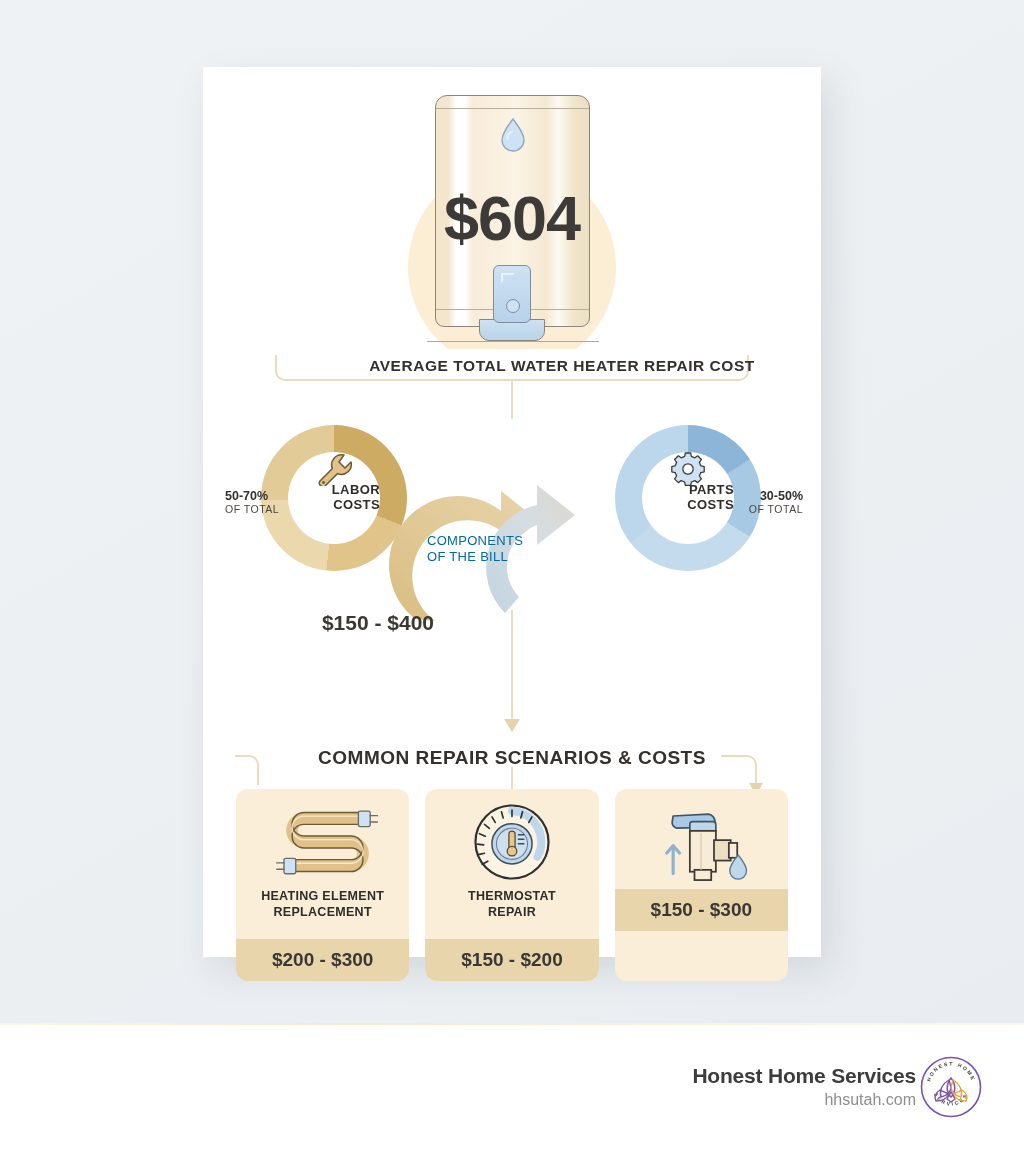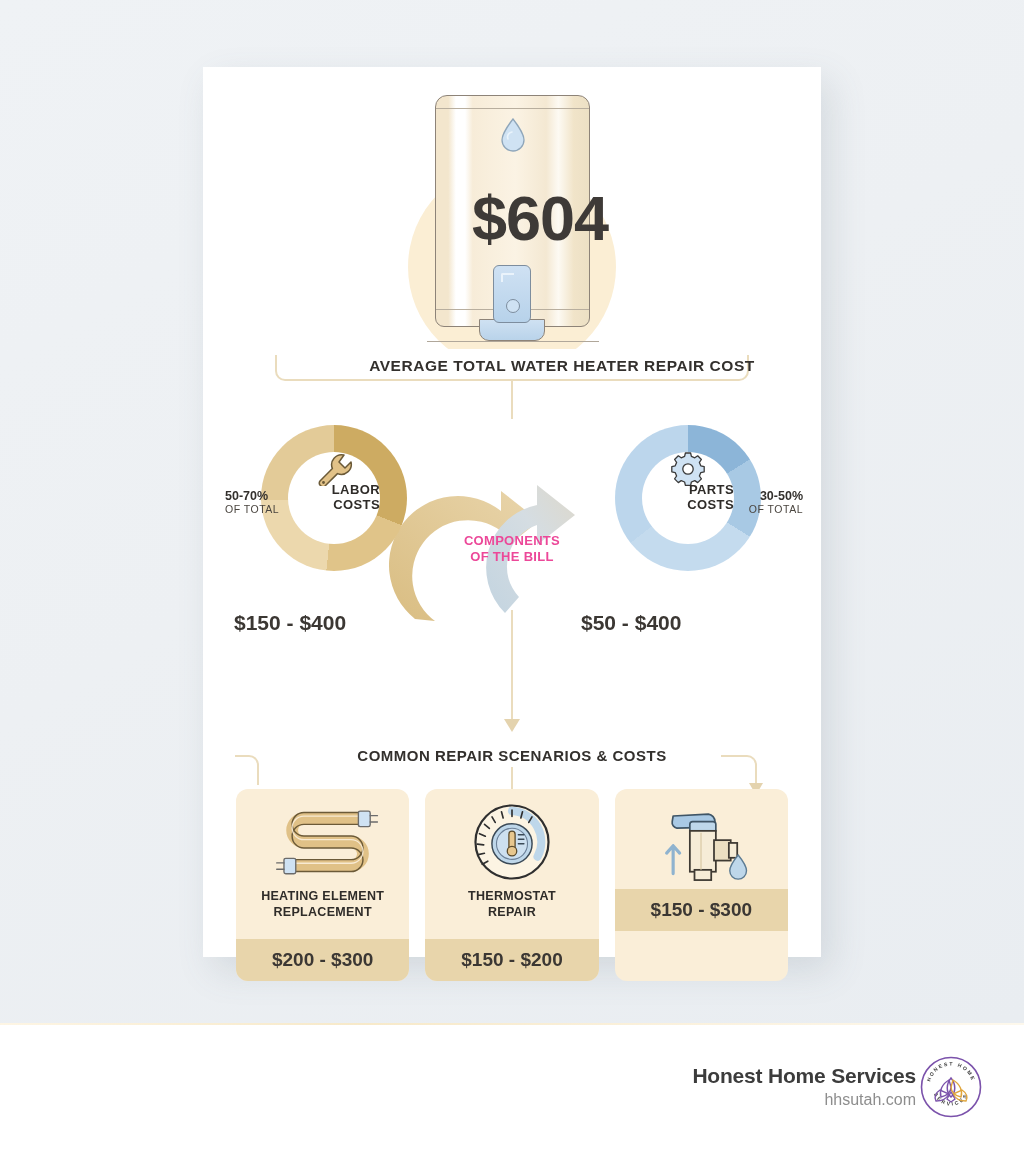--- a/index.html
+++ b/index.html
@@ -112,21 +112,20 @@
   .money {
     position: absolute;
     left: 0; top: 120px;
     width: 618px;
     text-align: center;
     font-size: 63px;
     font-weight: 700;
     letter-spacing: -1px;
     color: #3e3a37;
     line-height: 1;
-    margin-left: 28px;
   }
 
   .panel {
     position: absolute;
     left: 290px; top: 198px;
     width: 38px; height: 58px;
     border: 1.4px solid #7d8d9e;
     border-radius: 6px;
     background: linear-gradient(180deg, #cfe1f3 0%, #b7d2ea 100%);
   }
@@ -247,33 +246,32 @@
   .cycle-arrows {
     position: absolute;
     left: 186px; top: 52px;
     width: 246px; height: 186px;
   }
 
   .center-label {
     position: absolute;
     left: 224px; top: 116px;
     width: 170px;
-    text-align: center;
     font-size: 13px;
-    font-weight: 700;
+    font-weight: 400;
     letter-spacing: .3px;
-    color: #ec4899;
+    color: #0369a1;
     line-height: 1.25;
   }
 
   .range {
     position: absolute;
     top: 194px;
     width: 200px;
-    text-align: left;
+    text-align: right;
     font-size: 21px;
     font-weight: 700;
     color: #3b3733;
   }
   .range-left  { left: 31px; }
   .range-right { left: 378px; }
 
   
   .stem2 {
     position: absolute;
@@ -289,21 +287,21 @@
     border-right: 8px solid transparent;
     border-top: 13px solid #e4d3ae;
   }
 
   
   .title2 {
     position: absolute;
     left: 0; top: 680px;
     width: 618px;
     text-align: center;
-    font-size: 15px;
+    font-size: 19px;
     font-weight: 700;
     letter-spacing: .5px;
     color: #33302d;
   }
   .hook-left {
     position: absolute;
     left: 32px; top: 688px;
     width: 24px; height: 30px;
     border-left: 2px solid #eadcbd;
     border-top: 2px solid #eadcbd;
@@ -511,21 +509,20 @@
         <em style="font-style:normal">30-50%</em>
         <span>OF TOTAL</span>
       </div>
 
       <div class="center-label">
         <span>COMPONENTS</span><br>
         <span>OF THE BILL</span>
       </div>
 
       <div class="range range-left">$150 - $400</div>
-      <div class="range range-right">$50 - $400</div>
     </div>
 
     <div class="stem2"></div>
     <div class="stem2-head"></div>
 
     <div class="title2">COMMON REPAIR SCENARIOS &amp; COSTS</div>
     <div class="hook-left"></div>
     <div class="hook-right"></div>
     <div class="hook-right-head"></div>
     <div class="stem-mid"></div>

